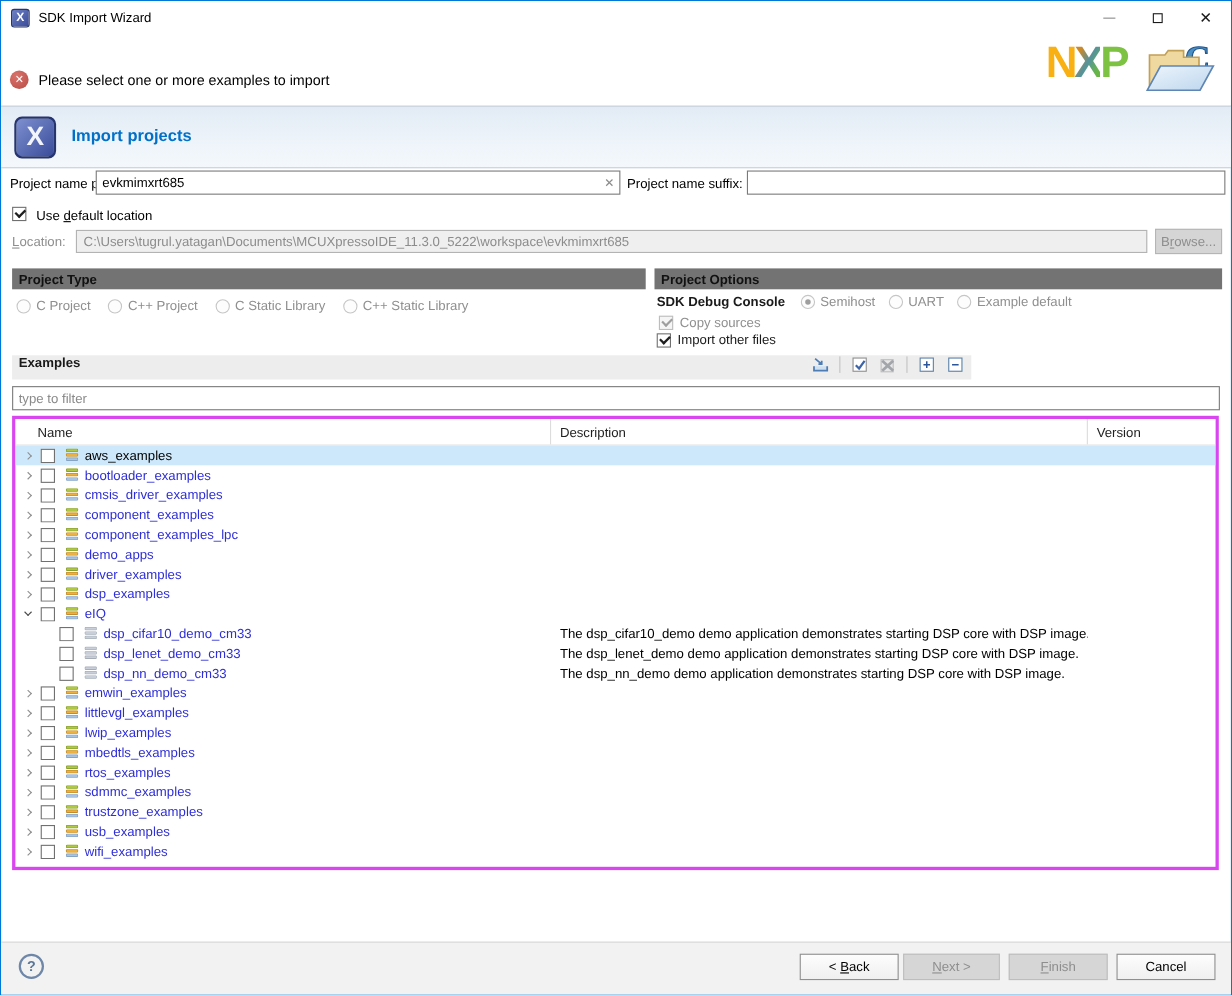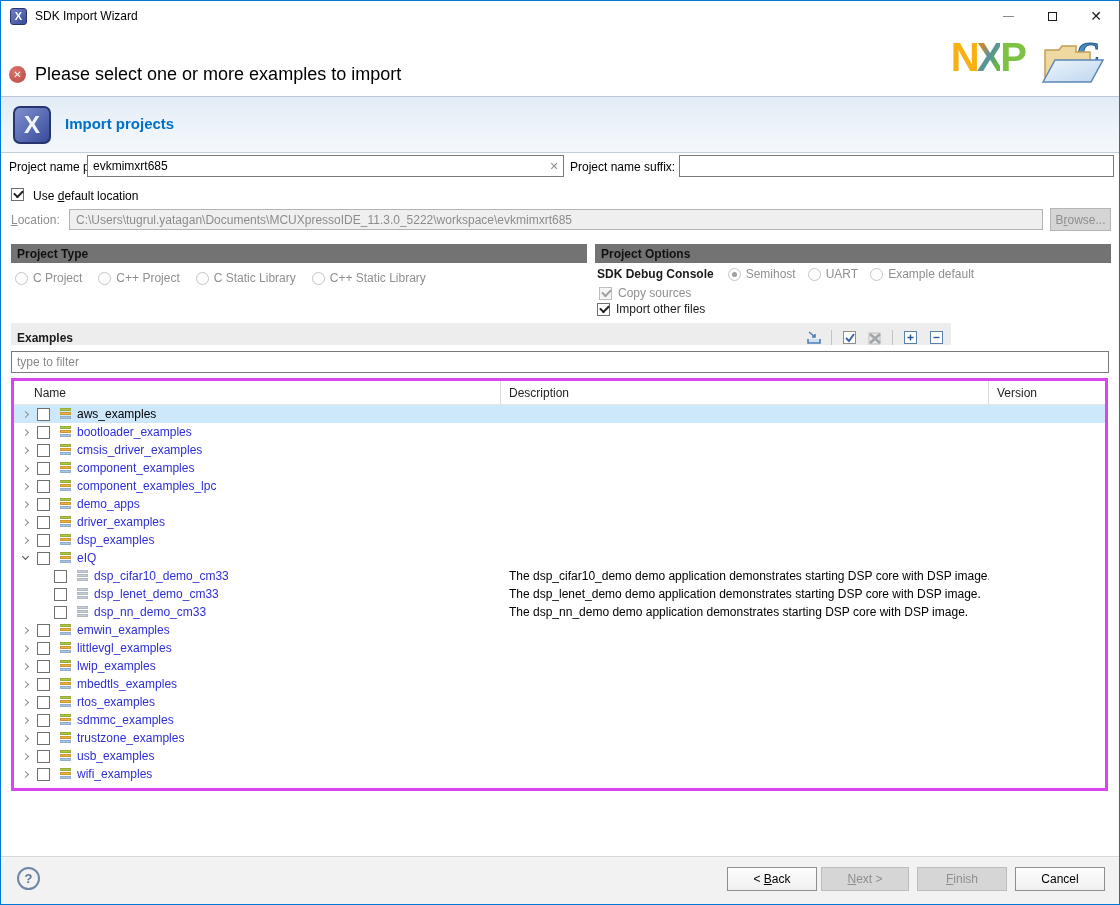--- a/index.html
+++ b/index.html
@@ -18,21 +18,21 @@
   .glyph-min { width:11px; height:1px; background:#8a8a8a; }
   .glyph-max { width:9px; height:9px; border:1px solid #1a1a1a; }
   .glyph-close { font-size:14px; color:#1a1a1a; line-height:1; }
 
   
   .banner { position:absolute; left:0; top:30px; width:100%; height:65px; background:#fff; }
   .error-line { position:absolute; left:8px; top:33px; display:flex; align-items:center; }
   .error-icon { width:17px; height:17px; border-radius:50%;
     background:radial-gradient(circle at 35% 30%,#d9736b,#b84a44); color:#fff; font-size:10px; font-weight:bold;
     display:flex; align-items:center; justify-content:center; }
-  .error-text { margin-left:9px; font-size:18px; color:#000; }
+  .error-text { margin-left:9px; font-size:13px; color:#000; }
   .nxp-logo { position:absolute; right:95px; top:6px; font-weight:900; font-size:40px; letter-spacing:-3px; line-height:1; }
   .nxp-n { color:#F9B013; }
   .nxp-x { background:linear-gradient(120deg,#cd8927 22%,#55929d 50%,#68b745 78%); -webkit-background-clip:text; background-clip:text; color:transparent; }
   .nxp-p { color:#7DC242; }
   .folder-icon { position:absolute; right:14px; top:3px; }
 
   
   .header-band { position:absolute; left:0; top:95px; width:100%; height:57px;
     background:linear-gradient(180deg,#e2ebf5 0%,#eef4fa 60%,#f4f8fc 100%);
     border-top:1px solid #bcc8d6; border-bottom:1px solid #c3ceda; }
@@ -68,22 +68,22 @@
   .radio.selected::after { content:""; position:absolute; left:3px; top:3px; width:5px; height:5px; border-radius:50%; background:#9e9e9e; }
   .opt { display:inline-flex; align-items:center; gap:5px; white-space:nowrap; }
   .gray-text { color:#8f8f8f; }
   .pt-row { position:absolute; left:14px; top:270px; display:flex; gap:16px; }
   .po-line1 { position:absolute; left:596px; top:266px; display:flex; align-items:center; gap:12px; }
   .po-console-label { font-weight:bold; color:#1a1a1a; margin-right:2px; }
   .po-line2 { position:absolute; left:598px; top:285px; display:flex; align-items:center; gap:6px; }
   .po-line3 { position:absolute; left:596px; top:301px; display:flex; align-items:center; gap:6px; }
 
   
-  .examples-bar { position:absolute; left:10px; top:322px; width:940px; height:22px; background:#ededed;
-    display:flex; align-items:flex-end; }
+  .examples-bar { position:absolute; left:10px; top:322px; width:872px; height:22px; background:#ededed;
+    display:flex; align-items:flex-start; }
   .examples-title { font-weight:bold; padding-left:6px; }
   .ex-tools { margin-left:auto; display:flex; align-items:center; gap:8px; padding-right:6px; }
   .tool-sep { width:1px; height:15px; background:#c2c2c2; }
   .tool { width:18px; height:16px; display:flex; align-items:center; justify-content:center; }
 
   .filter-box { left:10px; top:350px; width:1098px; }
   .filter-box input::placeholder { color:#8a8a8a; }
 
   .etable { position:absolute; left:10px; top:377px; width:1097px; height:413px; border:3px solid #d946ef; background:#fff; overflow:hidden; }
   .thead { display:grid; grid-template-columns:487px 488px 1fr; height:24px; border-bottom:1px solid #e6e6e6; background:#fff; }

